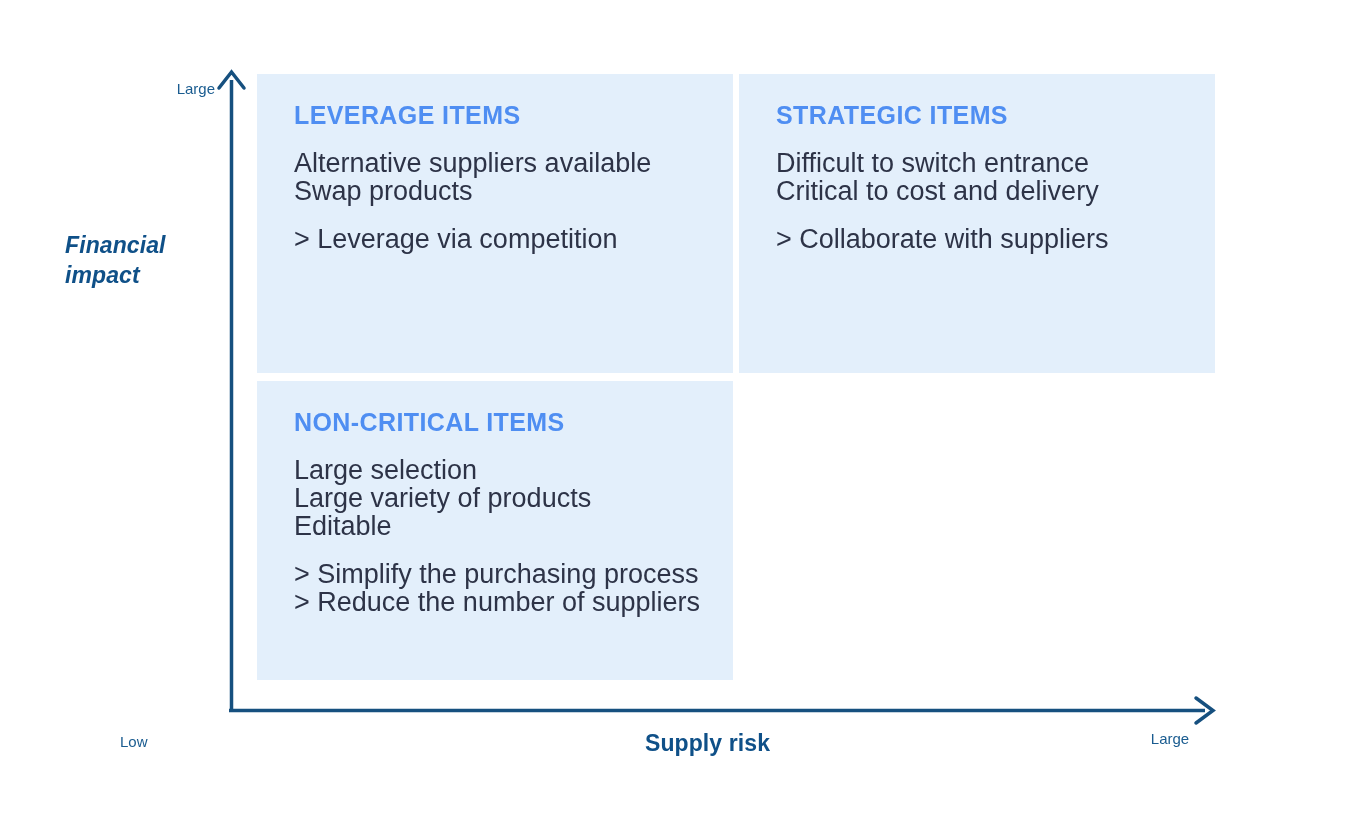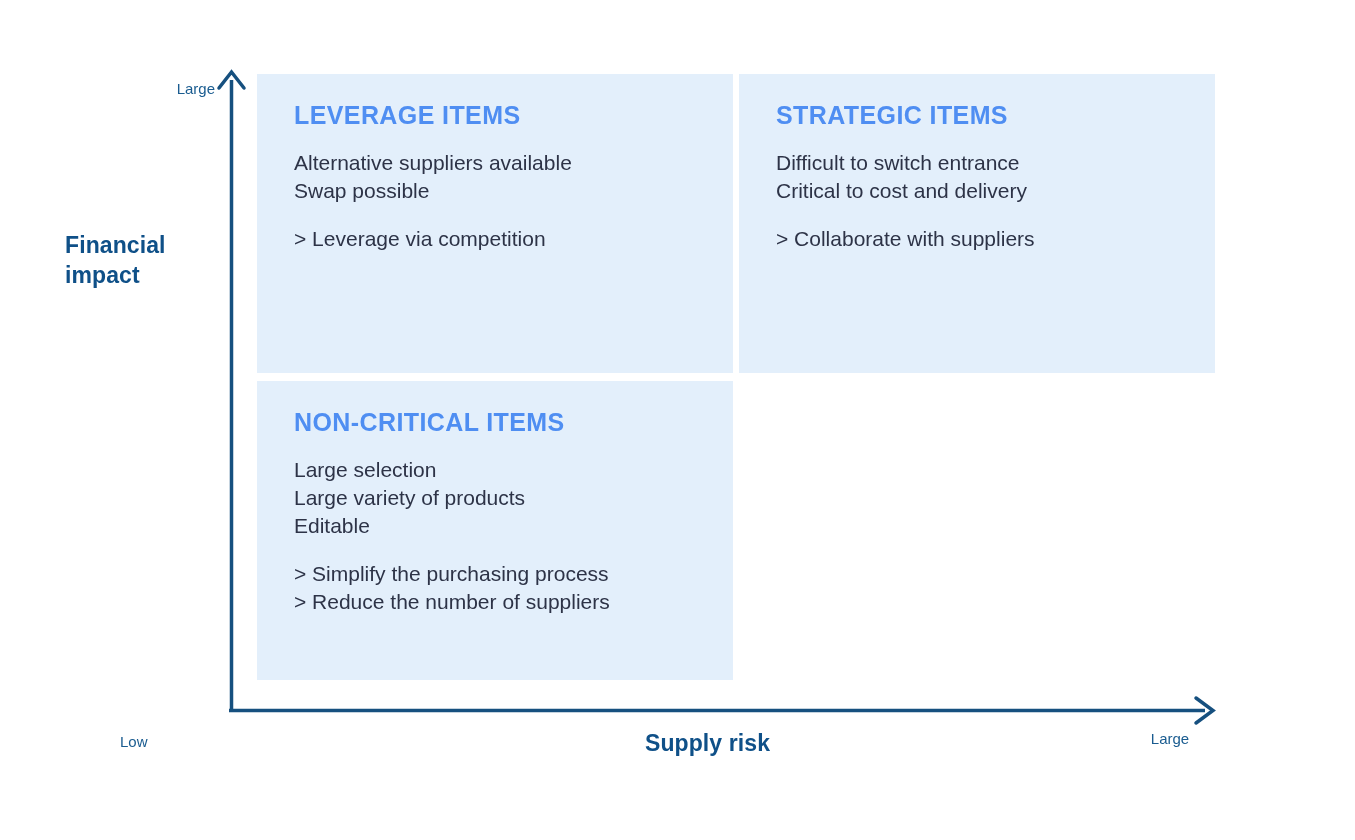--- a/index.html
+++ b/index.html
@@ -38,20 +38,21 @@
     font-weight: bold;
     font-size: 23px;
     line-height: 30px;
     letter-spacing: 0.1px;
   }
   #y-axis-title {
     left: 65px;
     top: 230px;
     width: 150px;
     text-align: left;
+    font-style: italic;
   }
   #x-axis-title {
     left: 560px;
     top: 728px;
     width: 295px;
     text-align: center;
   }
 
   .axis-tick {
     position: absolute;
@@ -109,21 +110,21 @@
     white-space: nowrap;
   }
 
   .quadrant-lines {
     margin: 0;
     padding: 0;
     list-style: none;
   }
   .quadrant-lines li {
     color: #2d3347;
-    font-size: 21px;
+    font-size: 27px;
     line-height: 28px;
     white-space: nowrap;
   }
   .quadrant-lines.actions {
     margin-top: 20px;
   }
 </style>
 </head>
 <body>
 
@@ -151,21 +152,21 @@
 
   <div class="axis-tick" id="x-tick-low">Low</div>
   <div class="axis-tick" id="x-tick-large">Large</div>
 
   <div id="quadrant-grid">
 
     <div class="quadrant">
       <div class="quadrant-title">LEVERAGE ITEMS</div>
       <ul class="quadrant-lines">
         <li>Alternative suppliers available</li>
-        <li>Swap possible</li>
+        <li>Swap products</li>
       </ul>
       <ul class="quadrant-lines actions">
         <li>&gt; Leverage via competition</li>
       </ul>
     </div>
 
     <div class="quadrant">
       <div class="quadrant-title">STRATEGIC ITEMS</div>
       <ul class="quadrant-lines">
         <li>Difficult to switch entrance</li>

